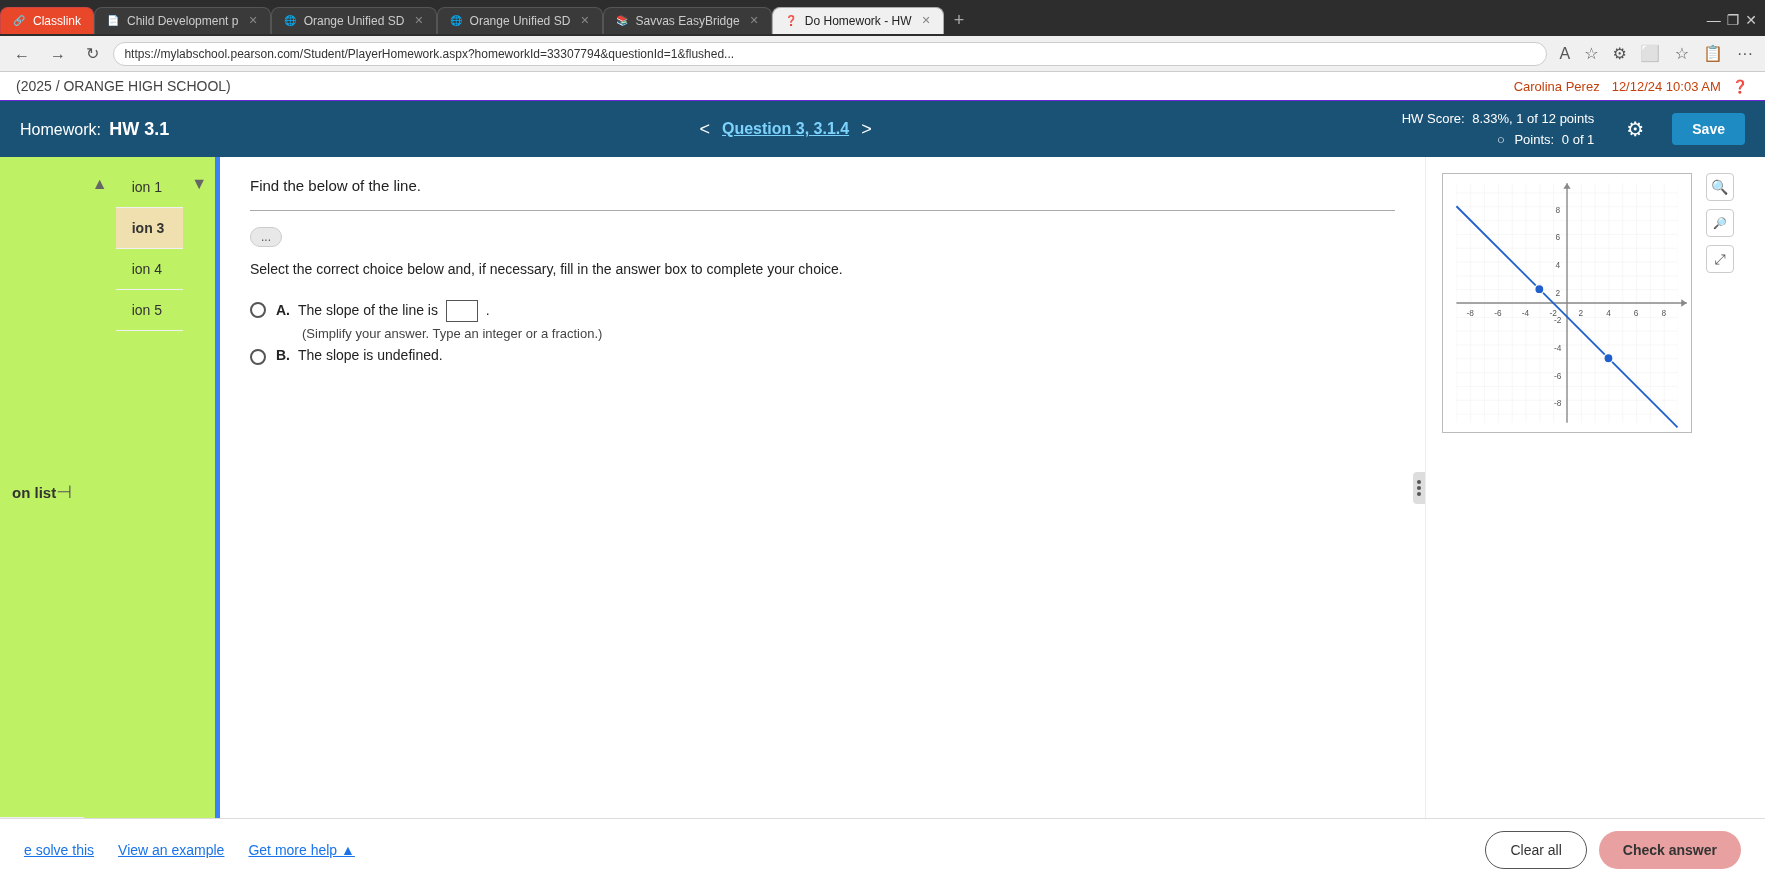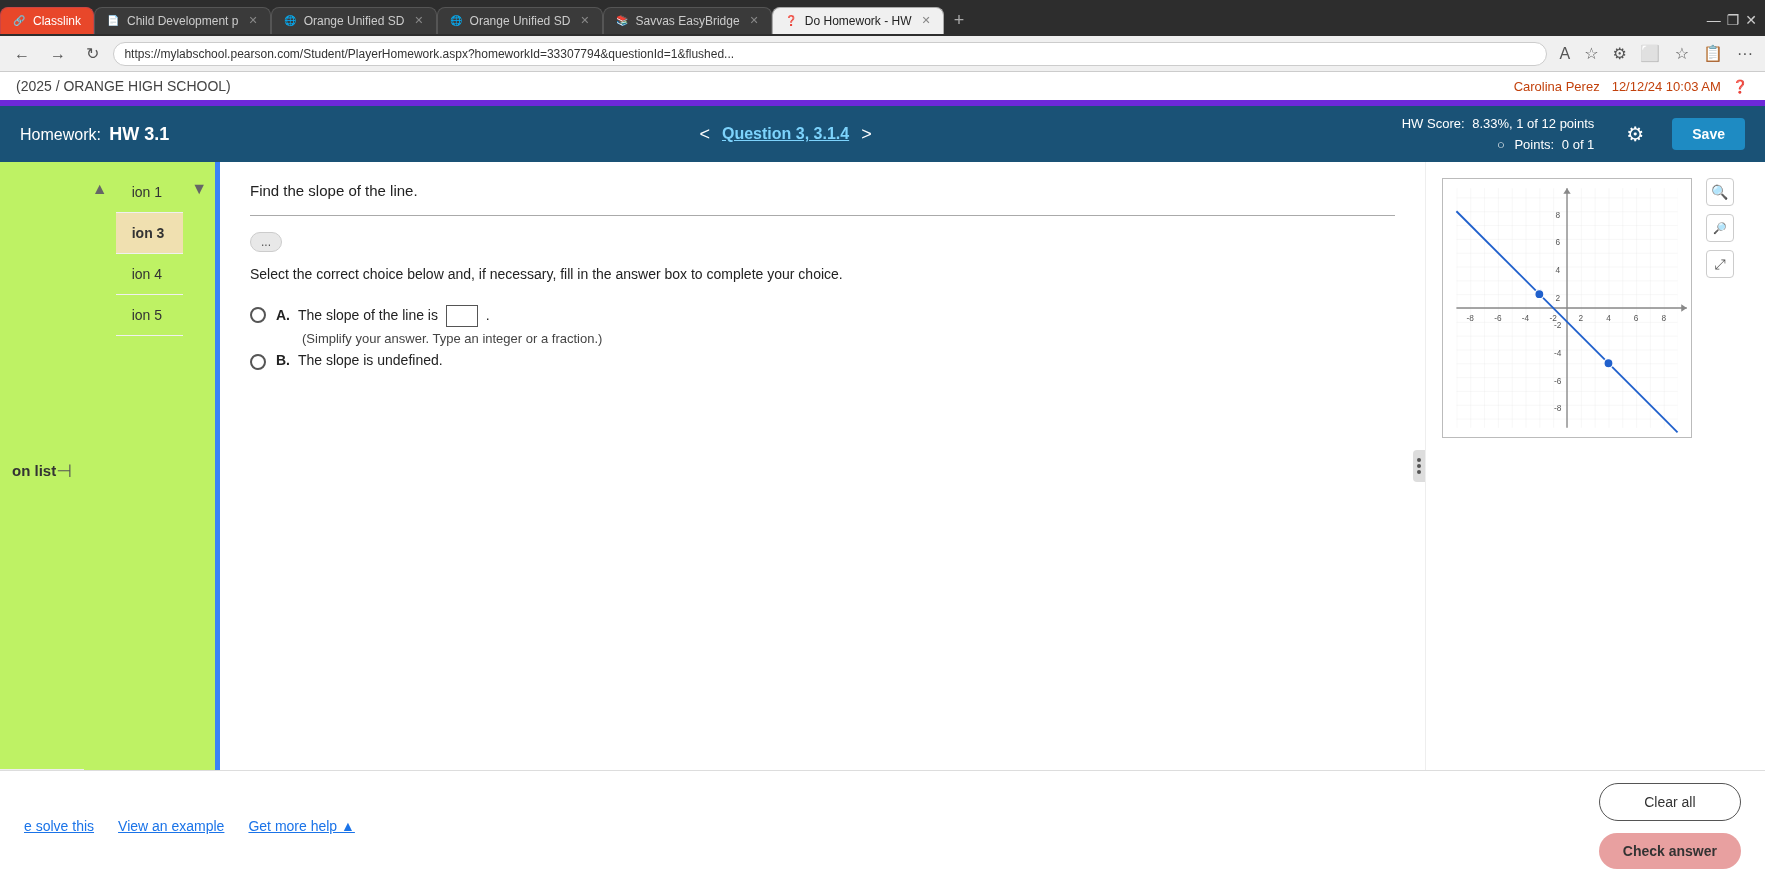--- a/index.html
+++ b/index.html
@@ -19,21 +19,21 @@
 
     .address-bar-row { display: flex; align-items: center; background: #f0f0f0; padding: 4px 8px; gap: 8px; height: 36px; border-bottom: 1px solid #ccc; }
     .nav-btn { background: none; border: none; color: #555; font-size: 16px; cursor: pointer; padding: 2px 6px; border-radius: 4px; }
     .address-input { flex: 1; padding: 4px 10px; border: 1px solid #ccc; border-radius: 16px; font-size: 12px; background: white; color: #333; }
     .toolbar-icons { display: flex; gap: 6px; align-items: center; color: #555; font-size: 16px; }
     .toolbar-icon { cursor: pointer; padding: 2px 4px; border-radius: 4px; }
 
     
     .main-area { display: flex; flex-direction: column; flex: 1; background: white; }
 
-    .top-info-bar { display: flex; justify-content: space-between; align-items: center; padding: 6px 16px; background: white; border-bottom: 6px solid #6d28d9; font-size: 13px; color: #333; }
+    .top-info-bar { display: flex; justify-content: space-between; align-items: center; padding: 6px 16px; background: white; border-bottom: 1px solid #6d28d9; font-size: 13px; color: #333; }
     .school-name { font-size: 14px; color: #444; }
 
     
     .hw-header { display: flex; align-items: center; background: #1a5276; padding: 10px 20px; gap: 20px; }
     .question-nav { display: flex; align-items: center; gap: 12px; margin: 0 auto; }
     .nav-arrow { color: white; font-size: 18px; cursor: pointer; background: none; border: none; }
     .question-label { color: #7dd3fc; font-size: 16px; font-weight: bold; text-decoration: underline; }
     .hw-score-section { display: flex; flex-direction: column; align-items: flex-end; color: white; font-size: 13px; gap: 6px; }
     .gear-btn { background: none; border: none; color: white; font-size: 20px; cursor: pointer; margin-left: 12px; }
     .save-btn { background: #1e8bc3; border: none; color: white; padding: 8px 20px; border-radius: 4px; font-size: 14px; font-weight: bold; cursor: pointer; margin-left: 8px; }
@@ -76,21 +76,21 @@
 
     .graph-container { display: flex; gap: 6px; }
     .graph-wrapper { position: relative; }
 
     svg.graph-svg { background: white; border: 1px solid #bbb; }
 
     
     .bottom-bar { display: flex; align-items: center; justify-content: space-between; padding: 12px 24px; background: white; border-top: 1px solid #ddd; }
     .bottom-links { display: flex; gap: 24px; }
     .bottom-link { font-size: 14px; color: #1a73e8; cursor: pointer; text-decoration: underline; }
-    .bottom-actions { display: flex; gap: 12px; flex-direction: column; }
+    .bottom-actions { display: flex; gap: 12px; }
     .clear-all-btn { background: white; border: 1px solid #555; color: #333; padding: 10px 24px; border-radius: 20px; font-size: 14px; cursor: pointer; }
     .check-answer-btn { background: #e8a0a0; border: none; color: #333; padding: 10px 24px; border-radius: 20px; font-size: 14px; cursor: pointer; font-weight: bold; }
 
     .user-info { display: flex; gap: 12px; align-items: center; font-size: 13px; color: #c2410c; }
     .help-icon { cursor: pointer; }
   </style>
 </head>
 <body>
 
 <div class="browser-frame">
@@ -208,21 +208,21 @@
           <div class="sidebar-item">
             <span>ion 5</span>
           </div>
         </div>
         <div class="sidebar-scroll">
           <button class="scroll-btn">▼</button>
         </div>
       </div>
 
       <div class="question-area">
-        <p class="question-text">Find the slope of the line.</p>
+        <p class="question-text">Find the below of the line.</p>
         <hr class="question-divider">
         <button class="more-options-btn">...</button>
         <p class="instructions">Select the correct choice below and, if necessary, fill in the answer box to complete your choice.</p>
 
         <div class="choices">
 
           <div class="choice-item">
             <span class="choice-radio"></span>
             <div>
               <span style="font-weight:bold;">A.</span>

